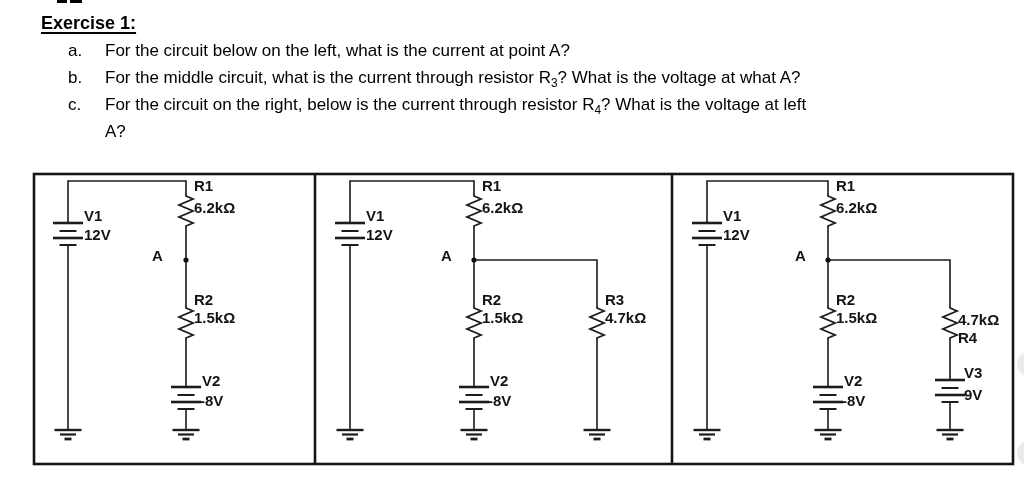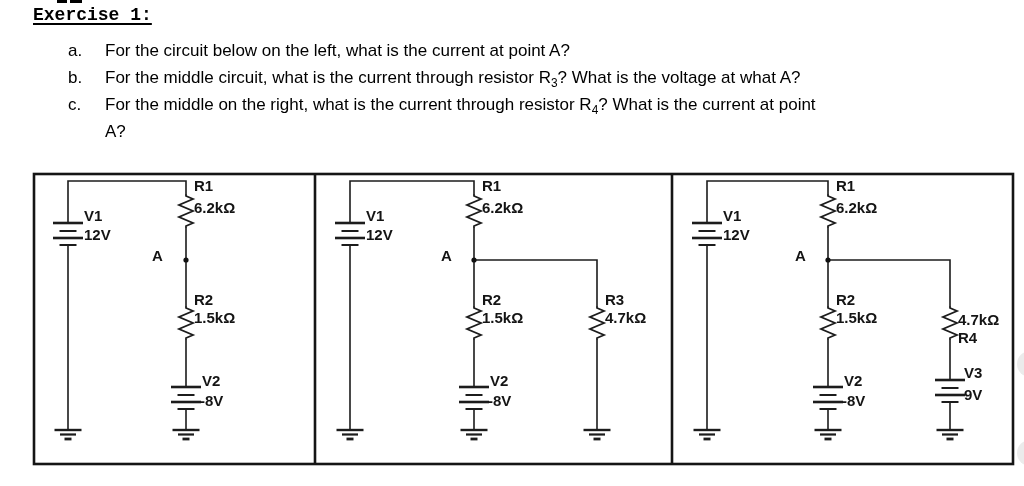--- a/index.html
+++ b/index.html
@@ -2,24 +2,24 @@
 <html><head>
 <meta charset="utf-8">
 <style>
   html,body{margin:0;padding:0}
   body{
     width:1024px;height:486px;position:relative;overflow:hidden;
     background:#ffffff;color:#000;
     font-family:"Liberation Sans",sans-serif;
   }
   .title{
-    position:absolute;left:33px;top:5px;margin:0;
+    position:absolute;left:33px;top:5px;margin:8px;
     font-size:18px;font-weight:700;
     text-decoration:underline;text-decoration-thickness:1.5px;text-underline-offset:3px;
-    font-family:Liberation Mono, monospace;
+    font-family:Liberation Sans, sans-serif;
   }
   .questions{position:absolute;left:68px;top:37px;width:952px}
   .q{display:flex;align-items:flex-start;font-size:17px;line-height:27px}
   .q-label{width:37px;flex:none}
   .q-text{width:912px}
   .q-text sub{font-size:70%;line-height:0}
   .q-line2{display:block}
   svg.fig{position:absolute;left:0;top:0}
   .cl{font-family:"Liberation Sans",sans-serif;font-size:15px;font-weight:700;fill:#141414}
   .al{font-family:"Liberation Sans",sans-serif;font-size:15px;font-weight:700;fill:#141414}
@@ -33,21 +33,21 @@
   <div class="q">
     <span class="q-label">a.</span>
     <span class="q-text"><span>For the circuit below on the left, what is the current at point A?</span><sub></sub><span></span></span>
   </div>
   <div class="q">
     <span class="q-label">b.</span>
     <span class="q-text"><span>For the middle circuit, what is the current through resistor R</span><sub>3</sub><span>? What is the voltage at what A?</span></span>
   </div>
   <div class="q">
     <span class="q-label">c.</span>
-    <span class="q-text"><span>For the middle on the right, what is the current through resistor R</span><sub>4</sub><span>? What is the current at point</span><span class="q-line2">A?</span></span>
+    <span class="q-text"><span>For the circuit on the right, below is the current through resistor R</span><sub>4</sub><span>? What is the voltage at left</span><span class="q-line2">A?</span></span>
   </div>
 </div>
 
 <svg class="fig" width="1024" height="486" viewBox="0 0 1024 486">
   <defs>
     <path id="res" d="M0 0 l0 2 l7 3 l-14 6 l14 6 l-14 6 l14 6 l-7 3 l0 2" fill="none" stroke="#1c1c1c" stroke-width="1.8"></path>
     <g id="bat" stroke="#1c1c1c" fill="none">
       <path d="M-15 0 H15" stroke-width="2.6"></path>
       <path d="M-8.5 8 H8.5" stroke-width="2"></path>
       <path d="M-15 15 H15" stroke-width="2.6"></path>

